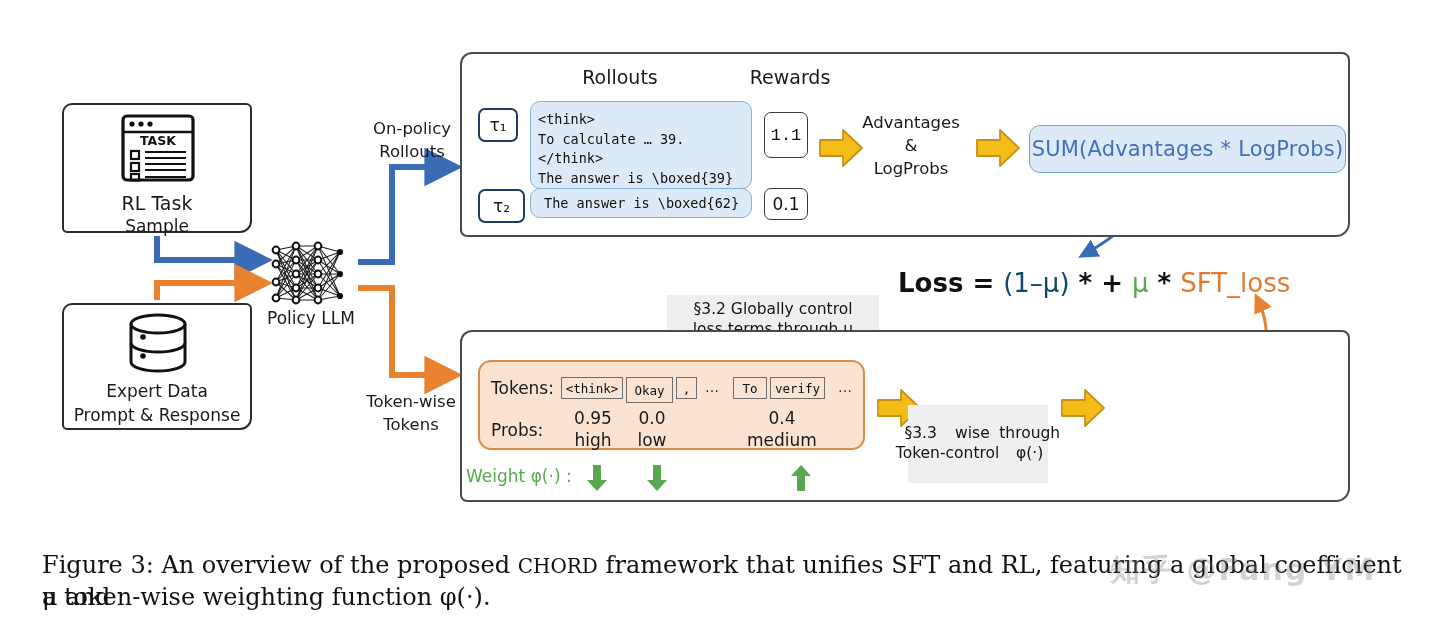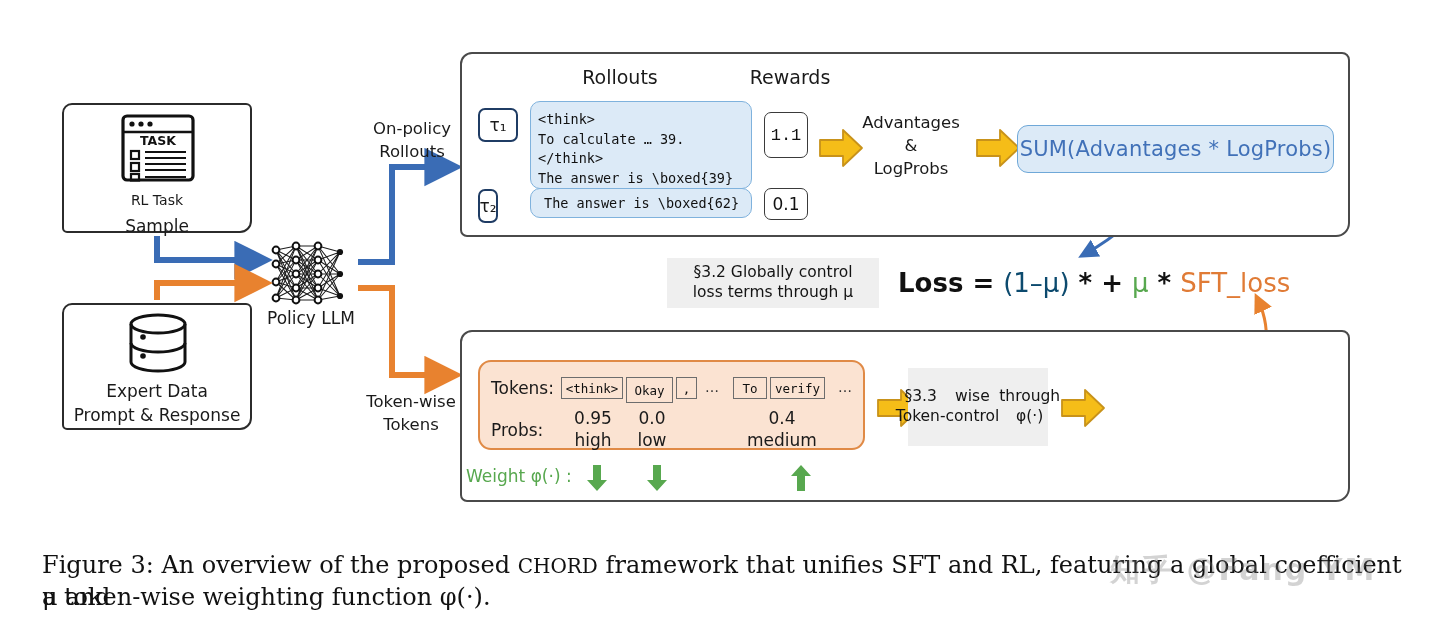--- a/index.html
+++ b/index.html
@@ -51,30 +51,30 @@
     position:absolute;box-sizing:border-box;
     border:1.8px solid #3a3a3a;border-radius:7px;background:#fff;
     display:flex;align-items:center;justify-content:center;
     font-size:17px;color:#111;
   }
 
   
   .resbox{
     position:absolute;box-sizing:border-box;
     display:flex;align-items:center;justify-content:center;
-    border-radius:11px;font-size:21px;letter-spacing:.2px;
+    border-radius:11px;font-size:21px;letter-spacing:.2px;margin-left:12px;
   }
   .resbox.blue{background:#dceaf7;border:1.8px solid #6fa8d8;color:#4171b8;}
   .resbox.orange{background:#fbe3d2;border:1.8px solid #e08a46;color:#e07b36;}
 
   
   .note{
     position:absolute;box-sizing:border-box;background:#efefef;
     display:flex;align-items:center;justify-content:center;text-align:center;
-    font-size:15.5px;color:#141414;line-height:1.28;padding:4px 10px;
+    font-size:15.5px;color:#141414;line-height:1.28;padding:4px 10px;margin-top:37px;
   }
 
   
   .tokbox{
     position:absolute;box-sizing:border-box;background:#fbe3d2;
     border:2px solid #e08a46;border-radius:13px;
   }
   .tok{
     position:absolute;box-sizing:border-box;border:1.3px solid #6d6d6d;
     background:#fbe3d2;display:flex;align-items:center;justify-content:center;
@@ -111,21 +111,21 @@
     <rect x="13" y="39" width="8" height="8" fill="none" stroke="#111" stroke-width="2.2"></rect>
     <line x1="27" y1="40" x2="68" y2="40" stroke="#111" stroke-width="2.2"></line>
     <line x1="27" y1="46" x2="68" y2="46" stroke="#111" stroke-width="2.2"></line>
     <rect x="13" y="51" width="8" height="8" fill="none" stroke="#111" stroke-width="2.2"></rect>
     <line x1="27" y1="52" x2="68" y2="52" stroke="#111" stroke-width="2.2"></line>
     <line x1="27" y1="58" x2="68" y2="58" stroke="#111" stroke-width="2.2"></line>
     <rect x="13" y="62" width="8" height="6.5" fill="none" stroke="#111" stroke-width="2.2"></rect>
     <line x1="27" y1="65" x2="68" y2="65" stroke="#111" stroke-width="2.2"></line>
   </svg>
 
-  <div class="lbl center" style="left:62px;top:192px;width:190px;font-size:14px;">RL Task</div>
+  <div class="lbl center" style="left:62px;top:192px;width:190px;font-size:19px;">RL Task</div>
   <div class="lbl center" style="left:62px;top:216px;width:190px;font-size:17px;">Sample</div>
 
   <div class="sketchbox wavy" style="left:62px;top:303px;width:190px;height:127px;"></div>
 
   <svg class="abs" style="left:125px;top:312px;" width="66" height="64" viewBox="0 0 66 64">
     <ellipse cx="33" cy="12" rx="27" ry="9" fill="none" stroke="#111" stroke-width="3"></ellipse>
     <path d="M6 12 V50 A27 9 0 0 0 60 50 V12" fill="none" stroke="#111" stroke-width="3"></path>
     <path d="M6 31 A27 9 0 0 0 60 31" fill="none" stroke="#111" stroke-width="3"></path>
     <circle cx="18" cy="25" r="2.8" fill="#111"></circle>
     <circle cx="18" cy="44" r="2.8" fill="#111"></circle>
@@ -214,21 +214,21 @@
 
   <div class="lbl center" style="left:350px;top:392px;width:122px;font-size:16.5px;">Token-wise</div>
   <div class="lbl center" style="left:350px;top:415px;width:122px;font-size:16.5px;">Tokens</div>
 
   <div class="panel" style="left:460px;top:52px;width:890px;height:185px;"></div>
 
   <div class="lbl center" style="left:540px;top:66px;width:160px;font-size:19px;">Rollouts</div>
   <div class="lbl center" style="left:710px;top:66px;width:160px;font-size:19px;">Rewards</div>
 
   <div class="tau" style="left:478px;top:108px;width:40px;height:34px;">τ₁</div>
-  <div class="tau" style="left:478px;top:189px;width:20px;height:34px;">τ₂</div>
+  <div class="tau" style="left:478px;top:189px;width:47px;height:34px;">τ₂</div>
 
   <div class="bubble" style="left:530px;top:188px;width:222px;height:30px;"></div>
   <div class="bubble-text" style="left:544px;top:194px;">The answer is \boxed{62}</div>
 
   <div class="bubble" style="left:530px;top:101px;width:222px;height:88px;"></div>
   <div class="bubble-text" style="left:538px;top:110px;">&lt;think&gt;
 To calculate … 39.
 &lt;/think&gt;
 The answer is \boxed{39}</div>
 

